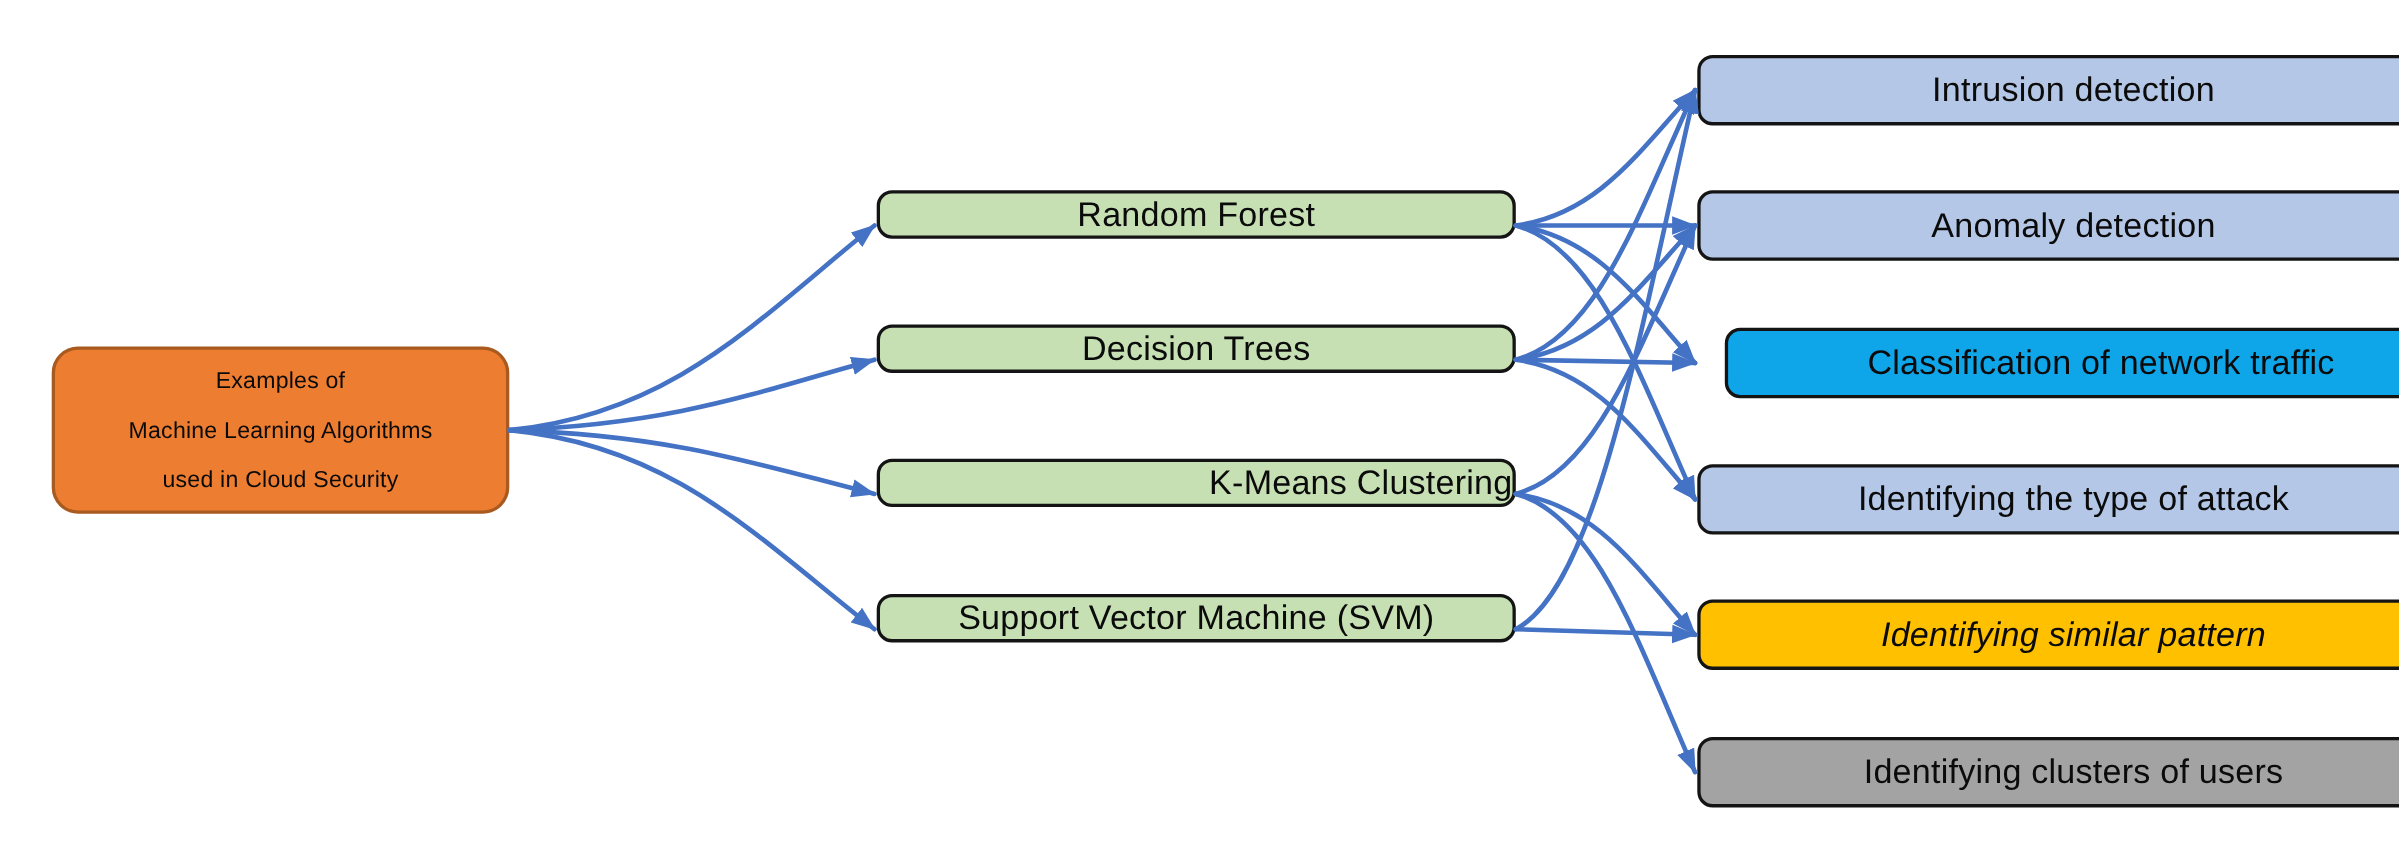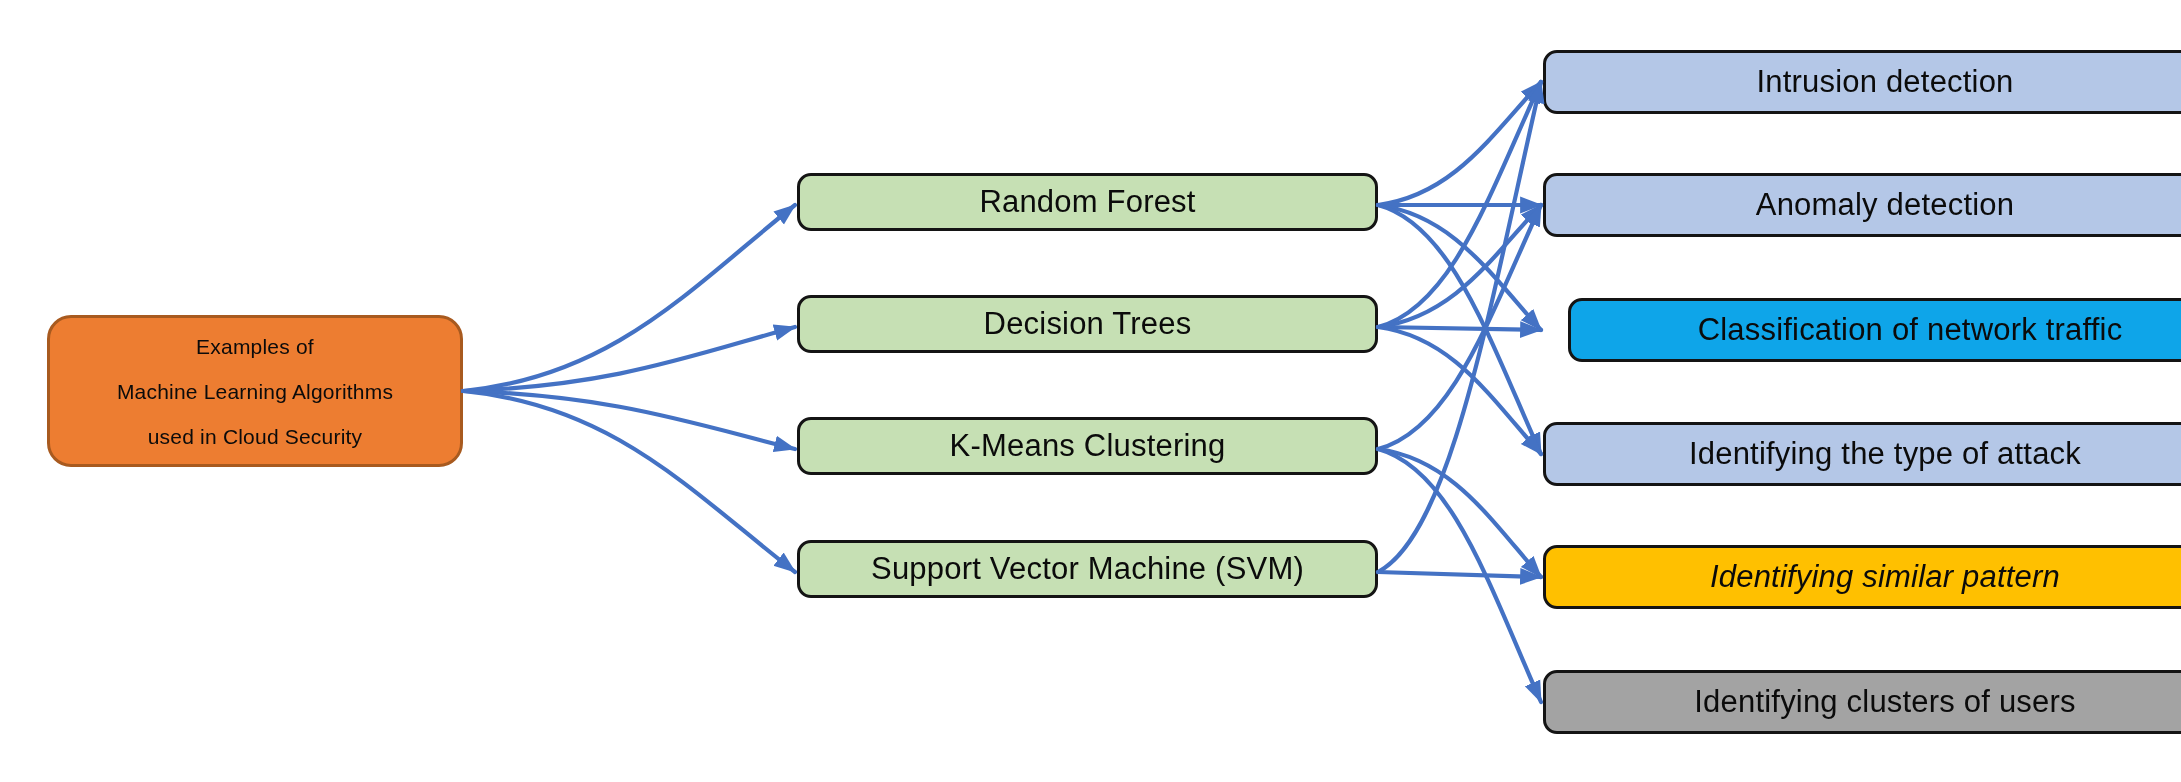--- a/index.html
+++ b/index.html
@@ -21,24 +21,24 @@
     z-index:2;
     letter-spacing:0.2px;
   }
   .node.root{
     left:47px;top:315px;width:416px;height:152px;
     border-radius:24px;
     border-width:3px;
     font-size:21px;
     line-height:45px;
   }
-  .node.alg{left:797px;width:581px;height:58px;}
+  .node.alg{left:797px;width:581px;height:44px;}
   .alg.rf{top:173px;}
   .alg.dt{top:295px;}
-  .alg.km{top:417px;}
+  .alg.km{top:417px;align-items:flex-end;}
   .alg.svm{top:540px;text-align:center;}
   .node.app{left:1543px;width:684px;height:64px;}
   .app.id{top:50px;}
   .app.ad{top:173px;}
   .app.cnt{top:298px;}
   .app.ita{top:422px;}
   .app.isp{top:545px;}
   .app.icu{top:670px;}
 </style>
 </head>

